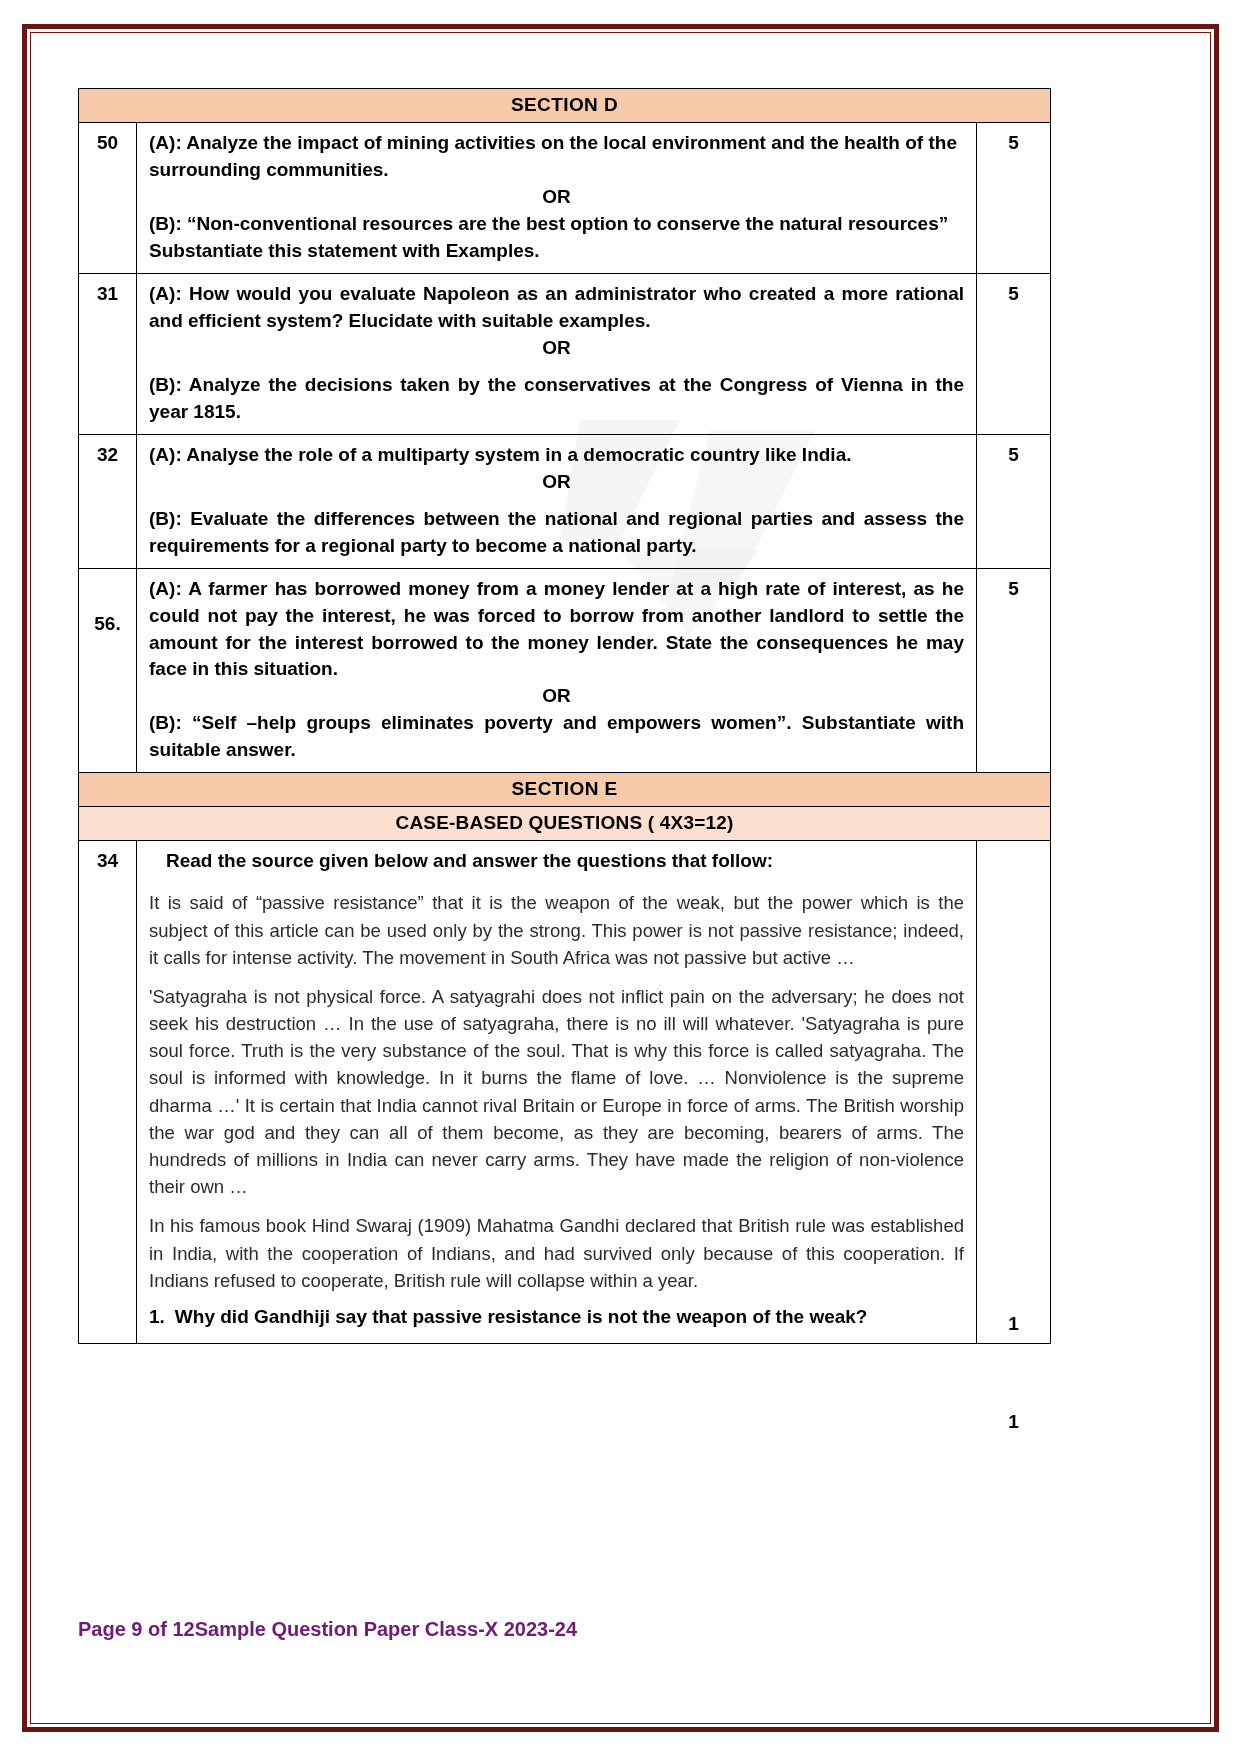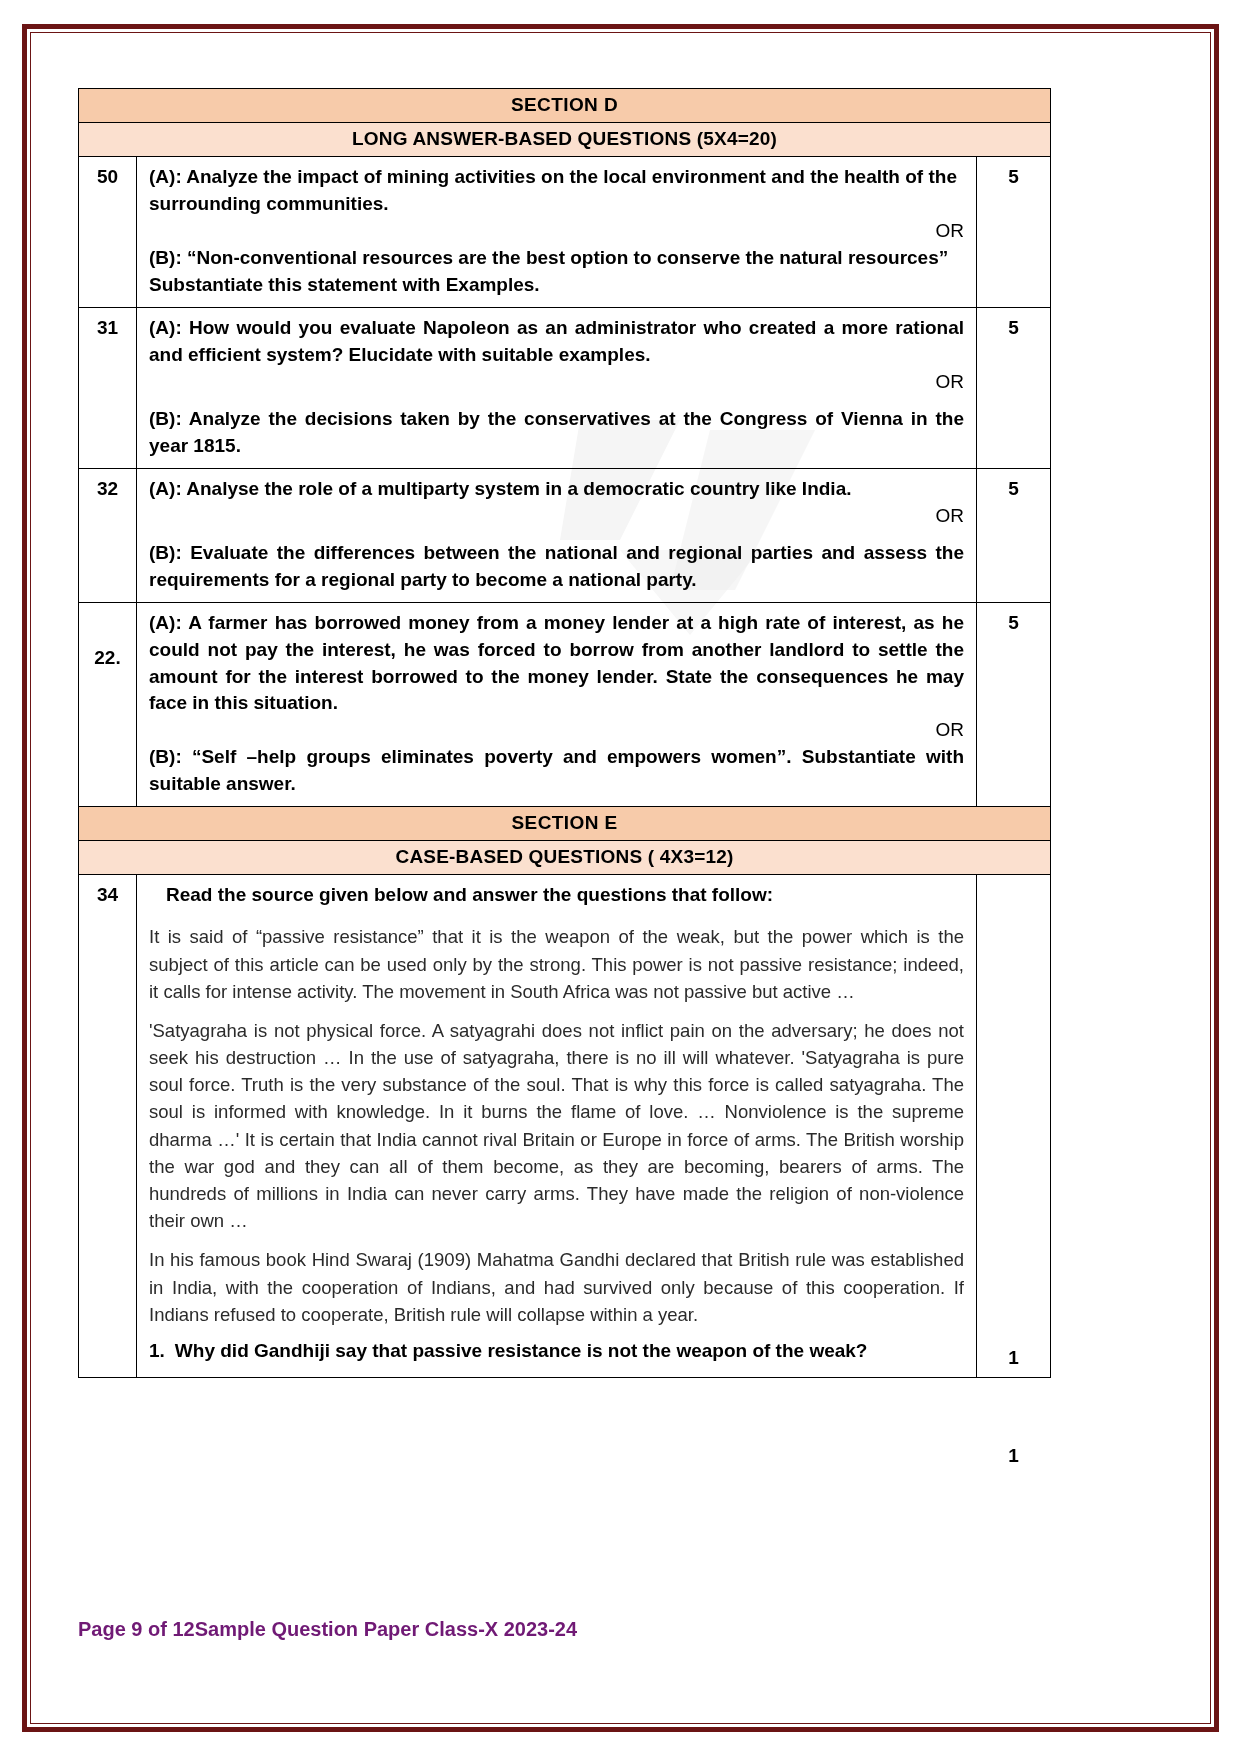--- a/index.html
+++ b/index.html
@@ -101,21 +101,21 @@
     padding: 9px 2px 0 2px !important;
   }
   .qbody {
     padding: 7px 12px 8px 12px !important;
     font-size: 19px;
     line-height: 1.42;
     color: #000;
   }
   .bold { font-weight: bold; }
   .just { text-align: justify; text-align-last: left; }
-  .ctr { text-align: right; font-weight: normal; }
+  .ctr { text-align: center; font-weight: bold; }
   .gap { height: 10px; }
 
   
   .passage {
     font-weight: normal;
     font-size: 18.5px;
     line-height: 1.47;
     color: #2b2b2b;
     text-align: justify;
     text-align-last: left;
@@ -170,23 +170,20 @@
       <colgroup>
         <col class="c-num">
         <col class="c-body">
         <col class="c-mark">
       </colgroup>
       <tbody>
 
         <tr>
           <td class="section-head" colspan="3">SECTION D</td>
         </tr>
-        <tr>
-          <td class="section-sub" colspan="3">LONG ANSWER-BASED QUESTIONS (5X4=20)</td>
-        </tr>
 
         <tr>
           <td class="qnum">50</td>
           <td class="qbody">
             <div class="bold">(A): Analyze the impact of mining activities on the local environment and the health of the surrounding communities.</div>
             <div class="ctr">OR</div>
             <div class="bold">(B): “Non-conventional resources are the best option to conserve the natural resources” Substantiate this statement with Examples.</div>
           </td>
           <td class="qmark">5</td>
         </tr>
@@ -207,21 +204,21 @@
           <td class="qbody">
             <div class="bold">(A): Analyse the role of a multiparty system in a democratic country like India.</div>
             <div class="ctr">OR</div>
             <div class="gap"></div>
             <div class="bold just">(B): Evaluate the differences between the national and regional parties and assess the requirements for a regional party to become a national party.</div>
           </td>
           <td class="qmark">5</td>
         </tr>
 
         <tr>
-          <td class="qnum mid">22.</td>
+          <td class="qnum mid">56.</td>
           <td class="qbody">
             <div class="bold just">(A): A farmer has borrowed money from a money lender at a high rate of interest, as he could not pay the interest, he was forced to borrow from another landlord to settle the amount for the interest borrowed to the money lender. State the consequences he may face in this situation.</div>
             <div class="ctr">OR</div>
             <div class="bold just">(B): “Self –help groups eliminates poverty and empowers women”. Substantiate with suitable answer.</div>
           </td>
           <td class="qmark">5</td>
         </tr>
 
         <tr>
           <td class="section-head" colspan="3">SECTION E</td>

